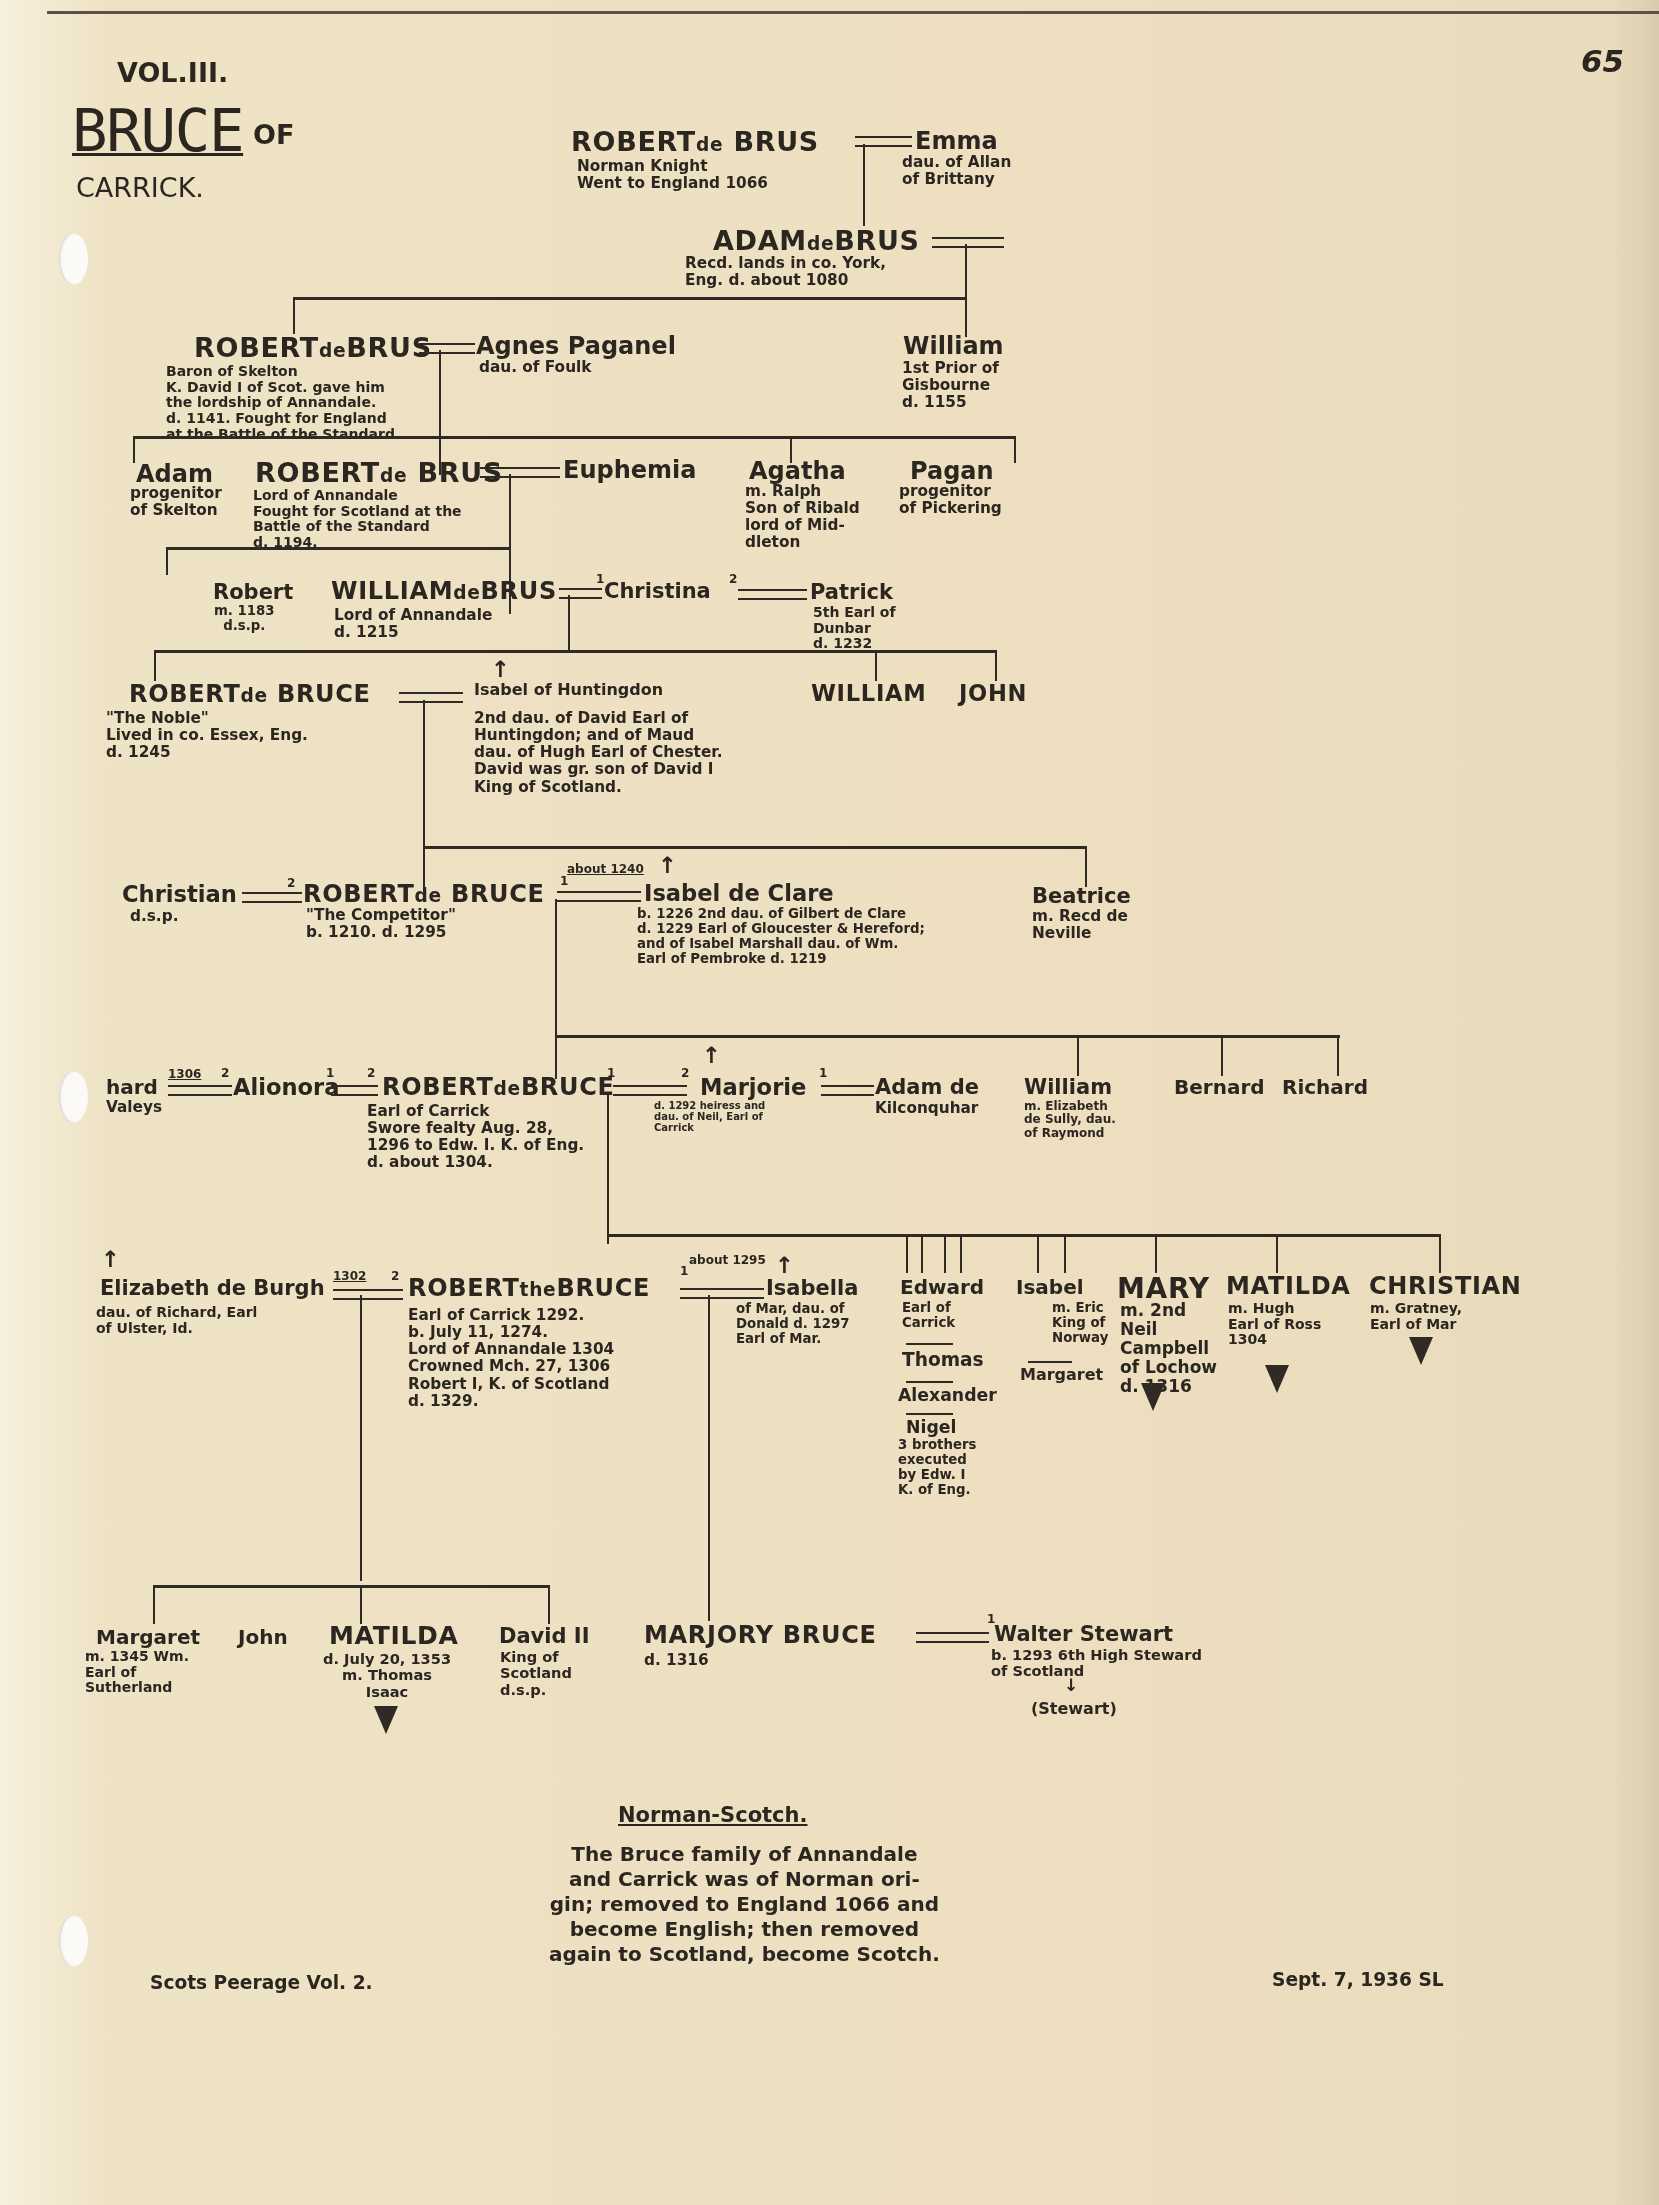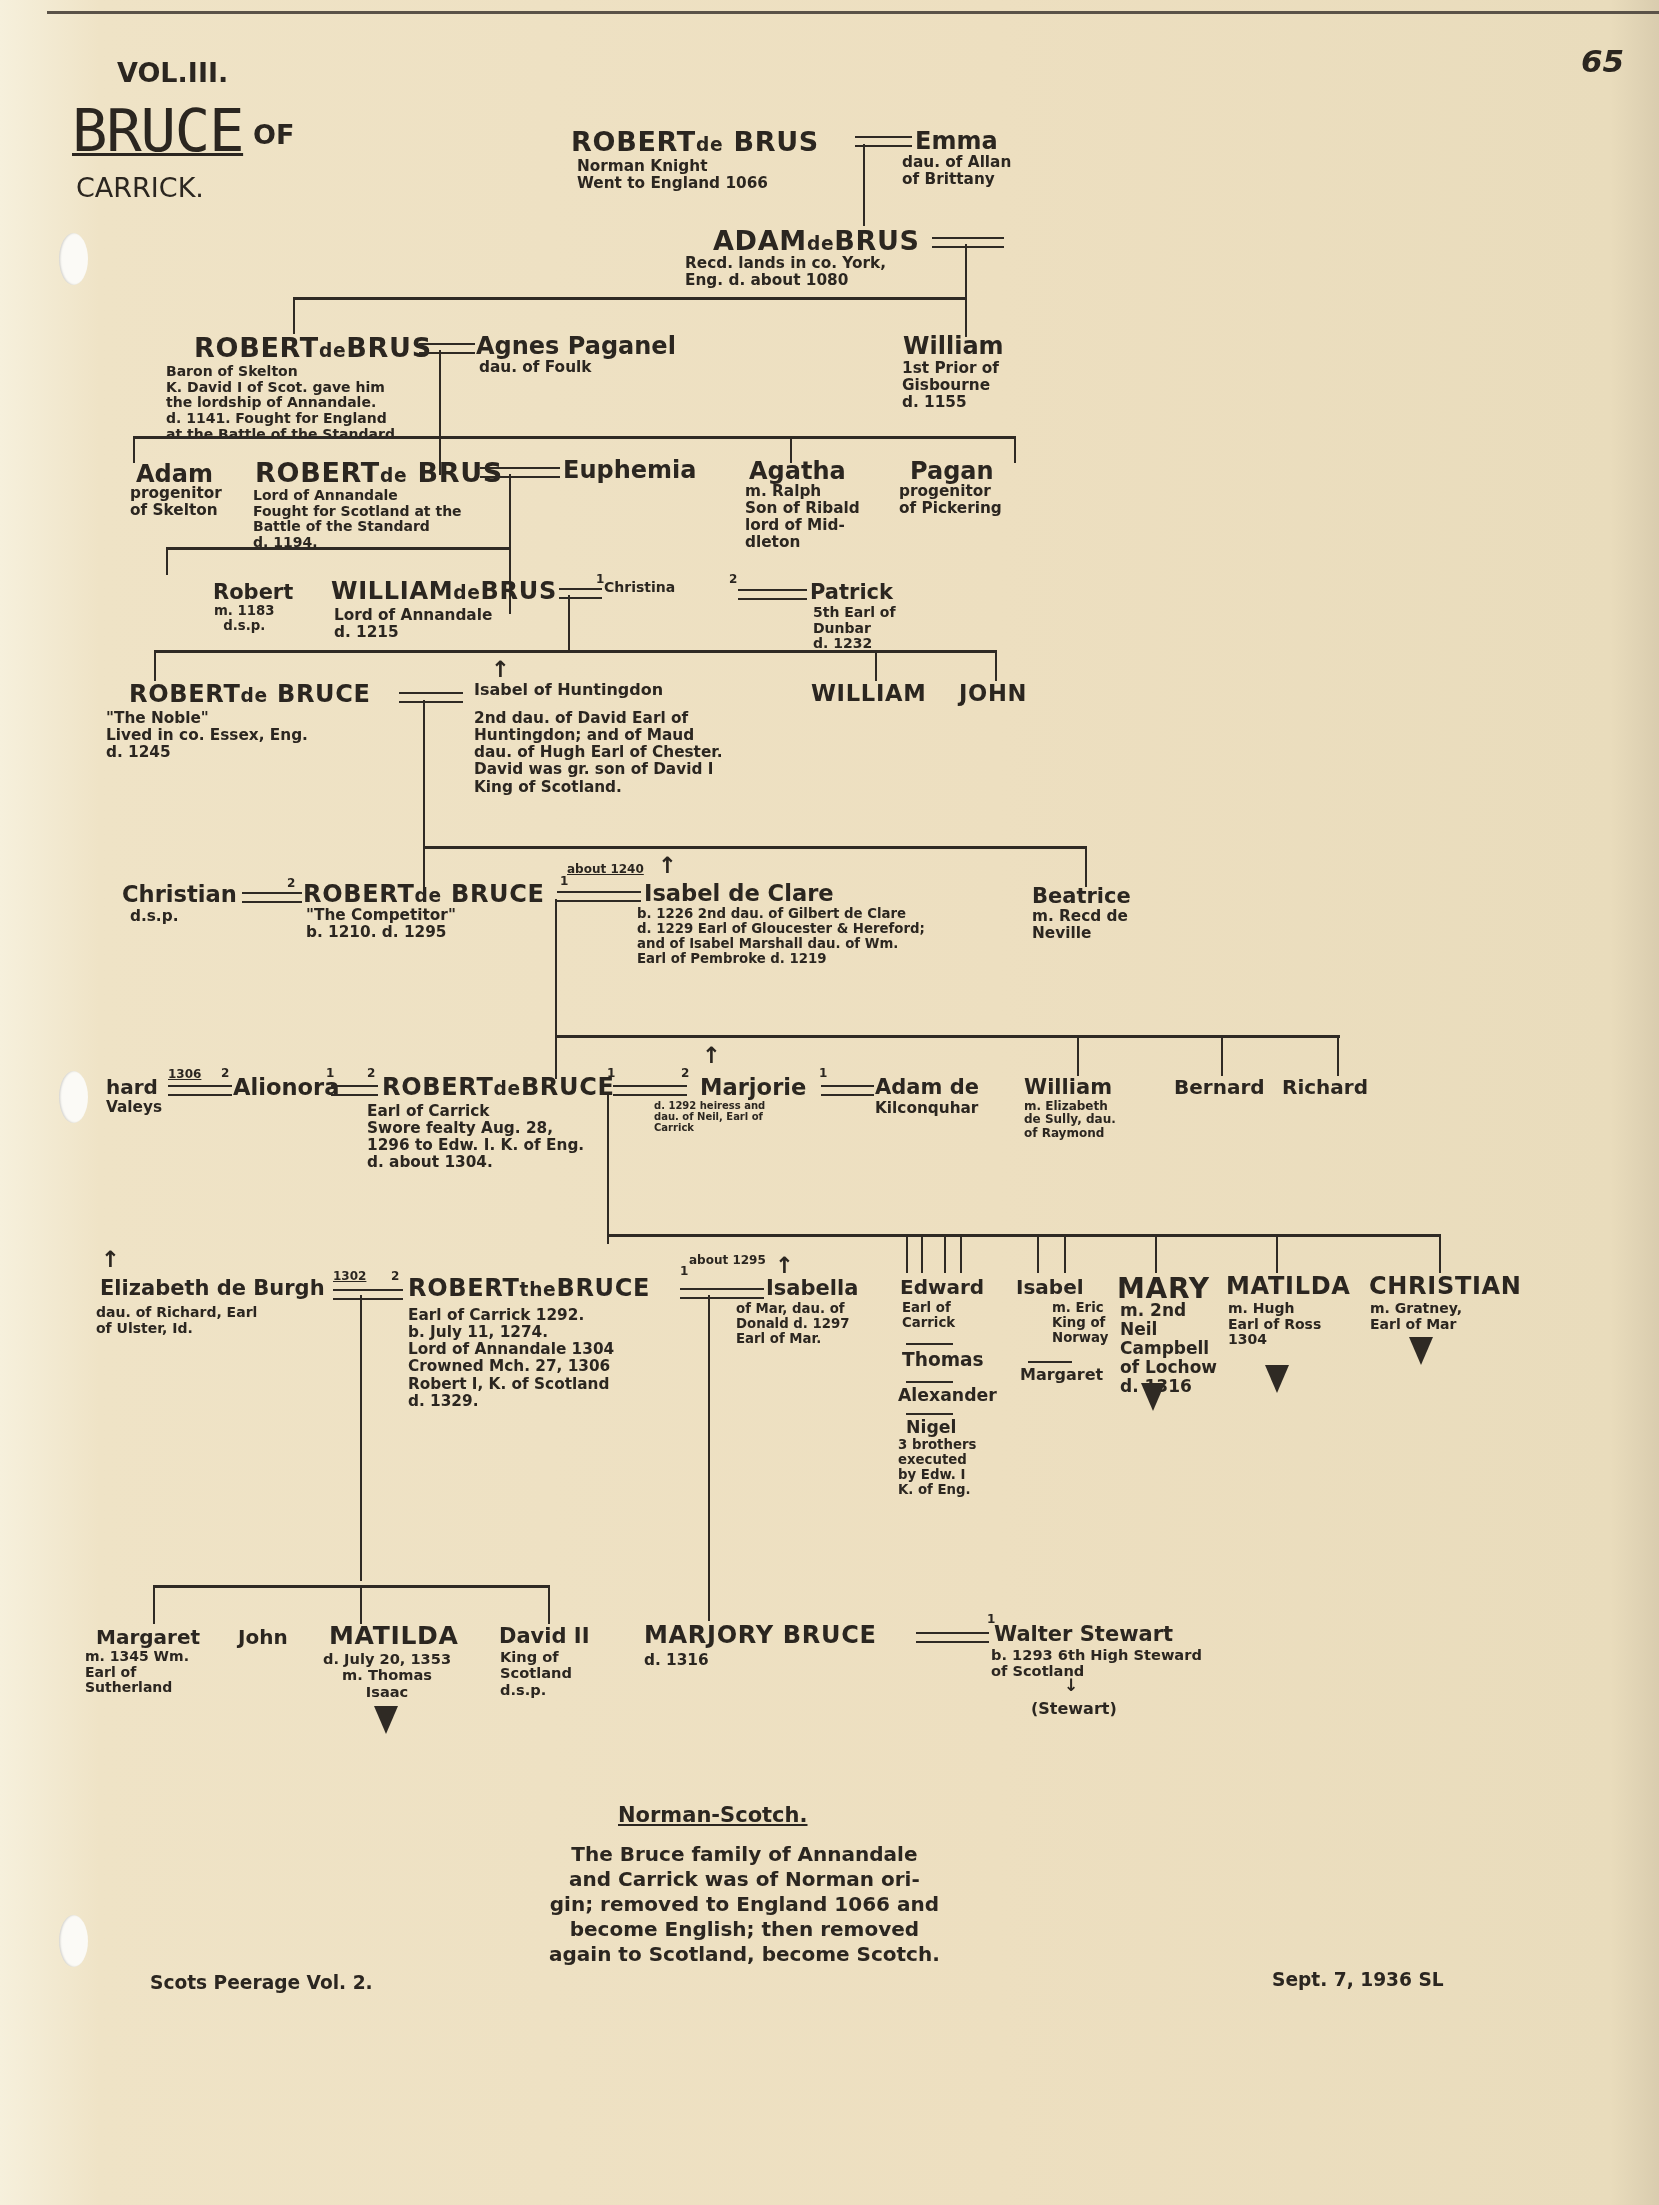--- a/index.html
+++ b/index.html
@@ -114,21 +114,21 @@
 <div class="t spouse" style="left:213px;top:581px;font-size:21px">Robert</div>
 <div class="t note" style="left:214px;top:604px;font-size:13.3px;text-align:center">m. 1183
 d.s.p.</div>
 <div class="t name" style="left:331px;top:579px;font-size:24px">
   <span>WILLIAM</span><span class="de">de</span><span>BRUS</span>
 </div>
 <div class="t note" style="left:334px;top:607px">Lord of Annandale
 d. 1215</div>
 <div class="eq" style="left:559px;top:588px;width:43px"></div>
 <div class="t small" style="left:596px;top:573px">1</div>
-<div class="t spouse" style="left:604px;top:580px;font-size:14px">Christina</div>
+<div class="t spouse" style="left:604px;top:580px;font-size:21px">Christina</div>
 <div class="t small" style="left:729px;top:573px">2</div>
 <div class="eq" style="left:738px;top:589px;width:69px"></div>
 <div class="t spouse" style="left:810px;top:581px;font-size:21px">Patrick</div>
 <div class="t note" style="left:813px;top:605px;font-size:14px">5th Earl of
 Dunbar
 d. 1232</div>
 <div class="ln v" style="left:568px;top:595px;height:56px"></div>
 <div class="ln h" style="left:154px;top:650px;width:842px"></div>
 <div class="ln v" style="left:154px;top:650px;height:31px"></div>
 <div class="ln v" style="left:875px;top:650px;height:31px"></div>

